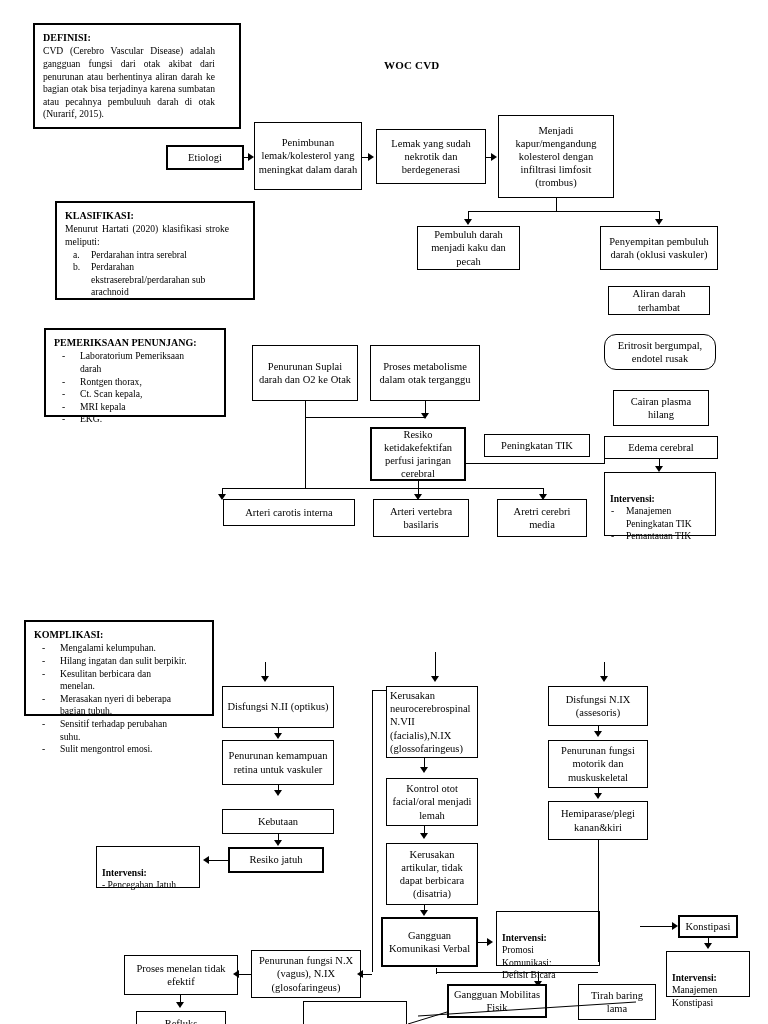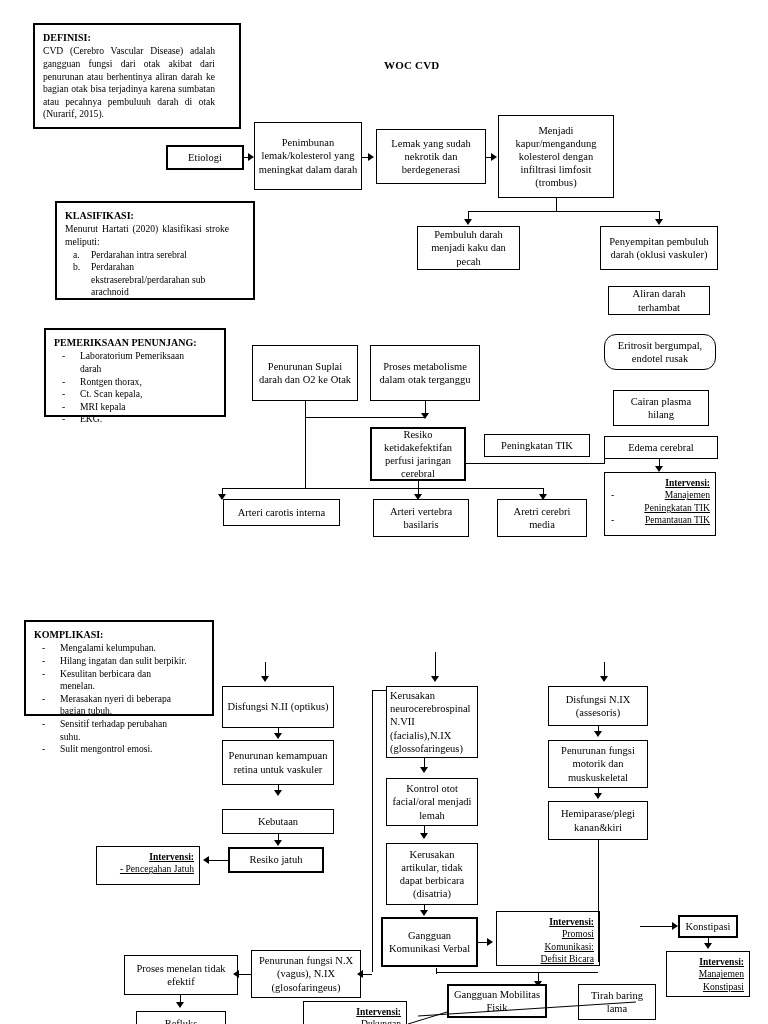--- a/index.html
+++ b/index.html
@@ -51,23 +51,22 @@
   .panel ol li { position: relative; padding-left: 26px; }
   .panel ol li .mk { position: absolute; left: 8px; top: 0; }
 
   
   .intv {
     position: absolute;
     border: 1px solid #000;
     background: #fff;
     font-size: 9.6px;
     line-height: 1.3;
-    padding: 4px 5px;
-    text-align: right;
-    text-decoration: underline;
+    padding: 20px 5px;
+    text-align: left;
   }
   .intv .ititle { font-weight: bold; display:block; }
   .intv ul { margin: 0; padding: 0; list-style: none; }
   .intv ul li { position: relative; padding-left: 16px; }
   .intv ul li .mk { position: absolute; left: 1px; top: 0; }
   .intv .plain { display:block; }
 
   .title {
     position: absolute;
     font-weight: bold;
@@ -175,21 +174,21 @@
 
   <div class="ln lnv" style="left:305px; top:417px; height:72px;"></div>
   <div class="ln lnh" style="left:222px; top:488px; width:322px;"></div>
   <div class="ln lnv" style="left:222px; top:488px; height:8px;"></div>
   <div class="ln lnv" style="left:418px; top:481px; height:15px;"></div>
   <div class="ln lnv" style="left:543px; top:488px; height:8px;"></div>
   <div class="arrow down" style="left:218px; top:494px;"></div>
   <div class="arrow down" style="left:414px; top:494px;"></div>
   <div class="arrow down" style="left:539px; top:494px;"></div>
 
-  <div class="box" style="left:223px; top:499px; width:117px; height:27px;">Arteri carotis interna</div>
+  <div class="box" style="left:223px; top:499px; width:132px; height:27px;">Arteri carotis interna</div>
   <div class="box" style="left:497px; top:499px; width:90px; height:38px;">Aretri cerebri media</div>
   <div class="box" style="left:373px; top:499px; width:96px; height:38px;">Arteri vertebra basilaris</div>
 
   <div class="ln lnv" style="left:659px; top:459px; height:10px;"></div>
   <div class="arrow down" style="left:655px; top:466px;"></div>
   <div class="intv" style="left:604px; top:472px; width:112px; height:64px;">
     <span class="ititle">Intervensi:</span>
     <ul>
       <li><span class="mk">-</span><span>Manajemen Peningkatan TIK</span></li>
       <li><span class="mk">-</span><span>Pemantauan TIK</span></li>

